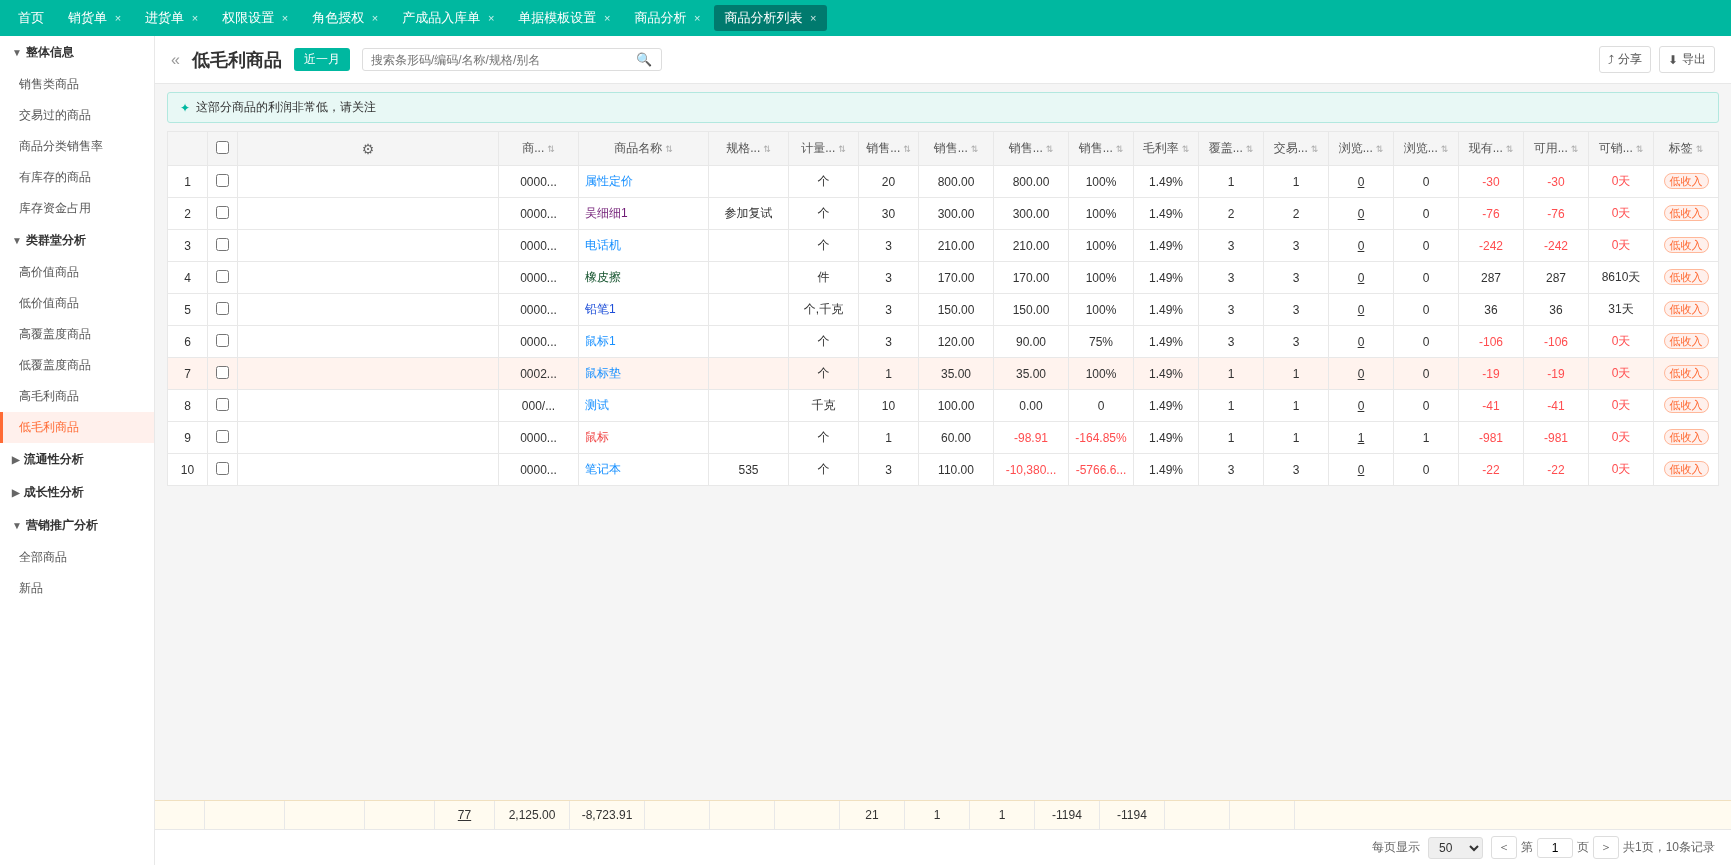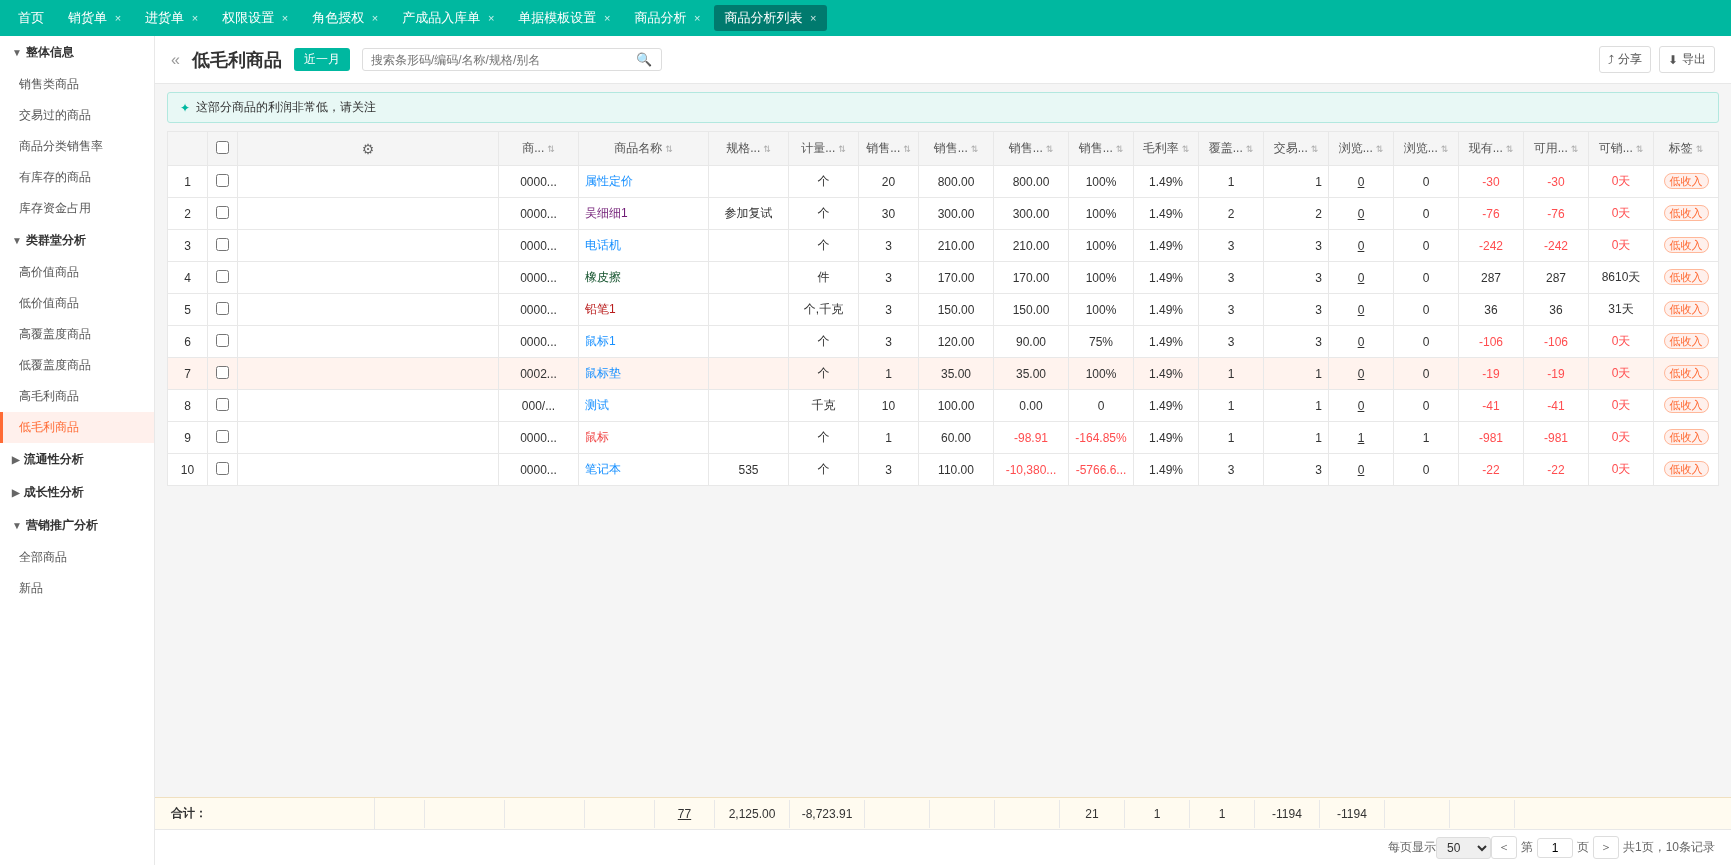--- a/index.html
+++ b/index.html
@@ -198,20 +198,21 @@
     .settings-icon { color: #666; cursor: pointer; font-size: 14px; }
 
     
     .bottom-bar {
       background: #fff;
       border-top: 1px solid #e8e8e8;
       padding: 6px 16px;
       display: flex;
       align-items: center;
       justify-content: flex-end;
+      gap: 8px;
       height: 36px;
     }
     .page-size-label { color: #666; }
     .page-size-select {
       border: 1px solid #ddd;
       padding: 2px 6px;
       border-radius: 3px;
       font-size: 12px;
       color: #333;
     }
@@ -264,21 +265,21 @@
     .col-code { width: 80px; }
     .col-name { width: 130px; }
     .col-spec { width: 80px; }
     .col-unit { width: 70px; }
     .col-sale-qty { width: 60px; }
     .col-sale-amt { width: 75px; }
     .col-sale-profit { width: 75px; }
     .col-sale-pct { width: 65px; }
     .col-gross { width: 65px; }
     .col-cover { width: 65px; }
-    .col-trade { width: 65px; text-align: right; }
+    .col-trade { width: 65px; }
     .col-view1 { width: 65px; }
     .col-view2 { width: 65px; }
     .col-current { width: 65px; }
     .col-avail { width: 65px; }
     .col-saleable { width: 65px; }
     .col-tag { width: 65px; }
 
     .neg { color: #ff4d4f; }
   </style>
 </head>
@@ -569,21 +570,21 @@
       <td class="col-current ">287</td>
       <td class="col-avail ">287</td>
       <td class="col-saleable ">8610天</td>
       <td class="col-tag"><span class="tag-badge">低收入</span></td>
     </tr>
             <tr>
       <td class="col-num">5</td>
       <td class="col-cb"><input type="checkbox" style=""></td>
       <td></td>
       <td class="col-code">0000...</td>
-      <td class="col-name name-col" style="color:#b91c1c;cursor:pointer;">铅笔1</td>
+      <td class="col-name name-col" style="color:#1d4ed8;cursor:pointer;">铅笔1</td>
       <td class="col-spec"></td>
       <td class="col-unit">个,千克</td>
       <td class="col-sale-qty">3</td>
       <td class="col-sale-amt">150.00</td>
       <td class="col-sale-profit ">150.00</td>
       <td class="col-sale-pct ">100%</td>
       <td class="col-gross">1.49%</td>
       <td class="col-cover">3</td>
       <td class="col-trade">3</td>
       <td class="col-view1"><span class="underline-link">0</span></td>
@@ -701,21 +702,20 @@
       <td class="col-current neg">-22</td>
       <td class="col-avail neg">-22</td>
       <td class="col-saleable neg">0天</td>
       <td class="col-tag"><span class="tag-badge">低收入</span></td>
     </tr>
           </tbody>
       </table>
     </div>
 
     <div class="footer-summary">
-      <div class="summary-label">合计：</div>
       <div class="summary-cells">
         <div class="summary-cell" style="width:50px;"></div>
         <div class="summary-cell" style="width:80px;"></div>
         <div class="summary-cell" style="width:80px;"></div>
         <div class="summary-cell" style="width:70px;"></div>
         <div class="summary-cell" style="width:60px;text-decoration:underline;">77</div>
         <div class="summary-cell" style="width:75px;">2,125.00</div>
         <div class="summary-cell" style="width:75px;">-8,723.91</div>
         <div class="summary-cell" style="width:65px;"></div>
         <div class="summary-cell" style="width:65px;"></div>

